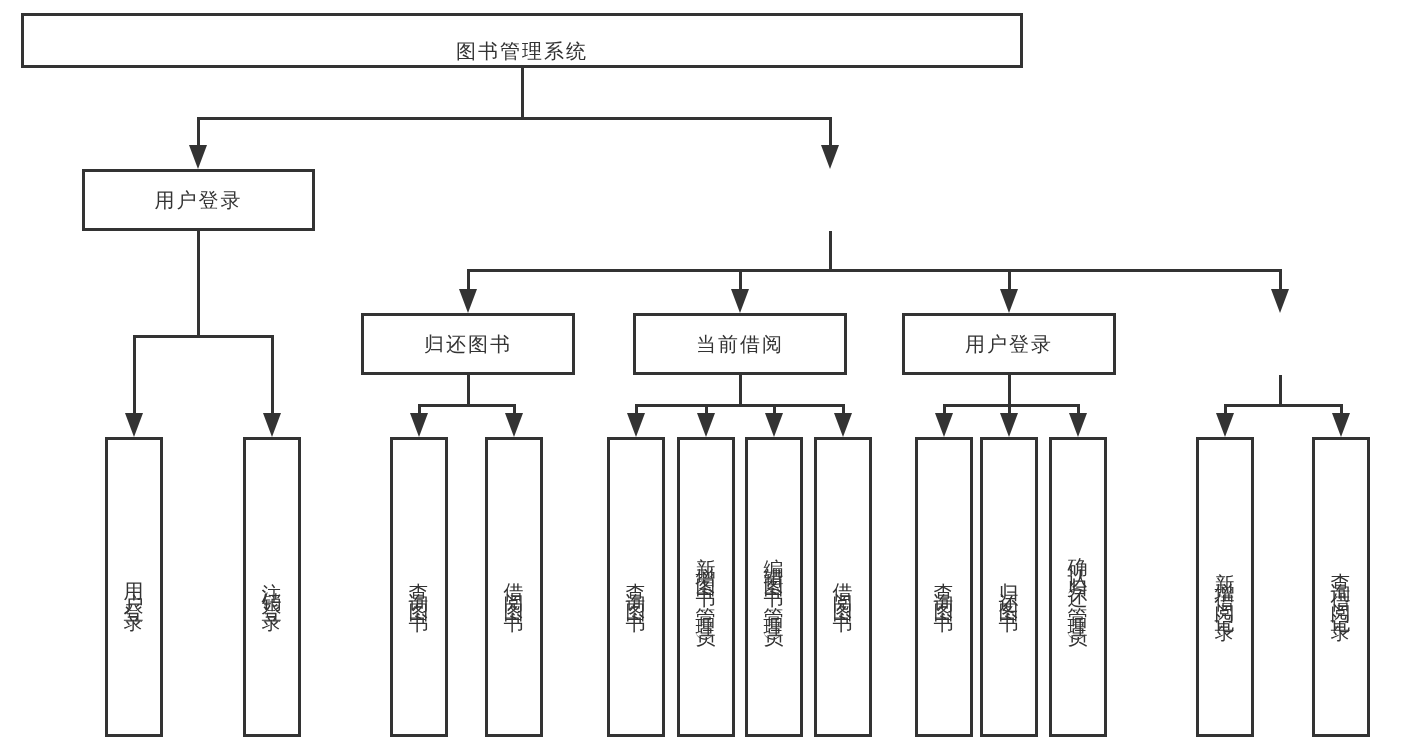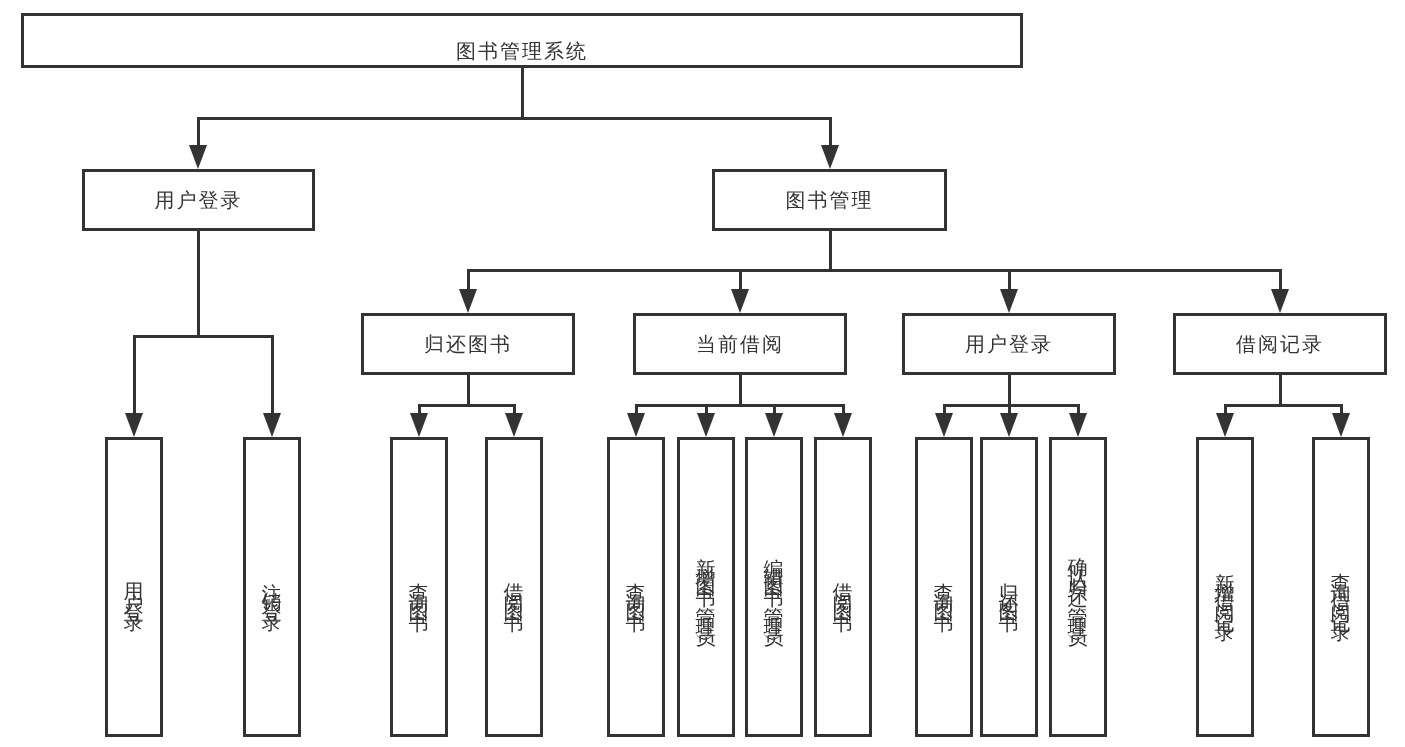--- a/index.html
+++ b/index.html
@@ -104,34 +104,28 @@
     <div class="arrow-shaft" style="background: rgb(51, 51, 51); left: 1223.5px; top: 405px; width: 3px; height: 12px;"></div>
     <div class="arrow-head" style="border-top: 24px solid rgb(51, 51, 51); left: 1216px; top: 413px;"></div>
     <div class="arrow-shaft" style="background: rgb(51, 51, 51); left: 1339.5px; top: 405px; width: 3px; height: 12px;"></div>
     <div class="arrow-head" style="border-top: 24px solid rgb(51, 51, 51); left: 1332px; top: 413px;"></div>
     <div class="node" style="left: 21px; top: 13px; width: 1002px; height: 55px; border-color: rgb(51, 51, 51); background: rgb(255, 255, 255); color: rgb(51, 51, 51); align-items: flex-end;">
       <span>图书管理系统</span>
     </div>
     <div class="node" style="left: 82px; top: 169px; width: 233px; height: 62px; border-color: rgb(51, 51, 51); background: rgb(255, 255, 255); color: rgb(51, 51, 51);">
       <span>用户登录</span>
     </div>
-    <div class="node" style="left: 712px; top: 169px; width: 235px; height: 62px; border-color: rgb(51, 51, 51); background: rgb(255, 255, 255); color: rgb(51, 51, 51);">
-      <span>图书管理</span>
-    </div>
     <div class="node" style="left: 361px; top: 313px; width: 214px; height: 62px; border-color: rgb(51, 51, 51); background: rgb(255, 255, 255); color: rgb(51, 51, 51);">
       <span>归还图书</span>
     </div>
     <div class="node" style="left: 633px; top: 313px; width: 214px; height: 62px; border-color: rgb(51, 51, 51); background: rgb(255, 255, 255); color: rgb(51, 51, 51);">
       <span>当前借阅</span>
     </div>
     <div class="node" style="left: 902px; top: 313px; width: 214px; height: 62px; border-color: rgb(51, 51, 51); background: rgb(255, 255, 255); color: rgb(51, 51, 51);">
       <span>用户登录</span>
-    </div>
-    <div class="node" style="left: 1173px; top: 313px; width: 214px; height: 62px; border-color: rgb(51, 51, 51); background: rgb(255, 255, 255); color: rgb(51, 51, 51);">
-      <span>借阅记录</span>
     </div>
     <div class="node vertical" style="left: 105px; top: 437px; width: 58px; height: 300px; border-color: rgb(51, 51, 51); background: rgb(255, 255, 255); color: rgb(51, 51, 51);">
       <span>用户登录</span>
     </div>
     <div class="node vertical" style="left: 243px; top: 437px; width: 58px; height: 300px; border-color: rgb(51, 51, 51); background: rgb(255, 255, 255); color: rgb(51, 51, 51);">
       <span>注销登录</span>
     </div>
     <div class="node vertical" style="left: 390px; top: 437px; width: 58px; height: 300px; border-color: rgb(51, 51, 51); background: rgb(255, 255, 255); color: rgb(51, 51, 51);">
       <span>查询图书</span>
     </div>

